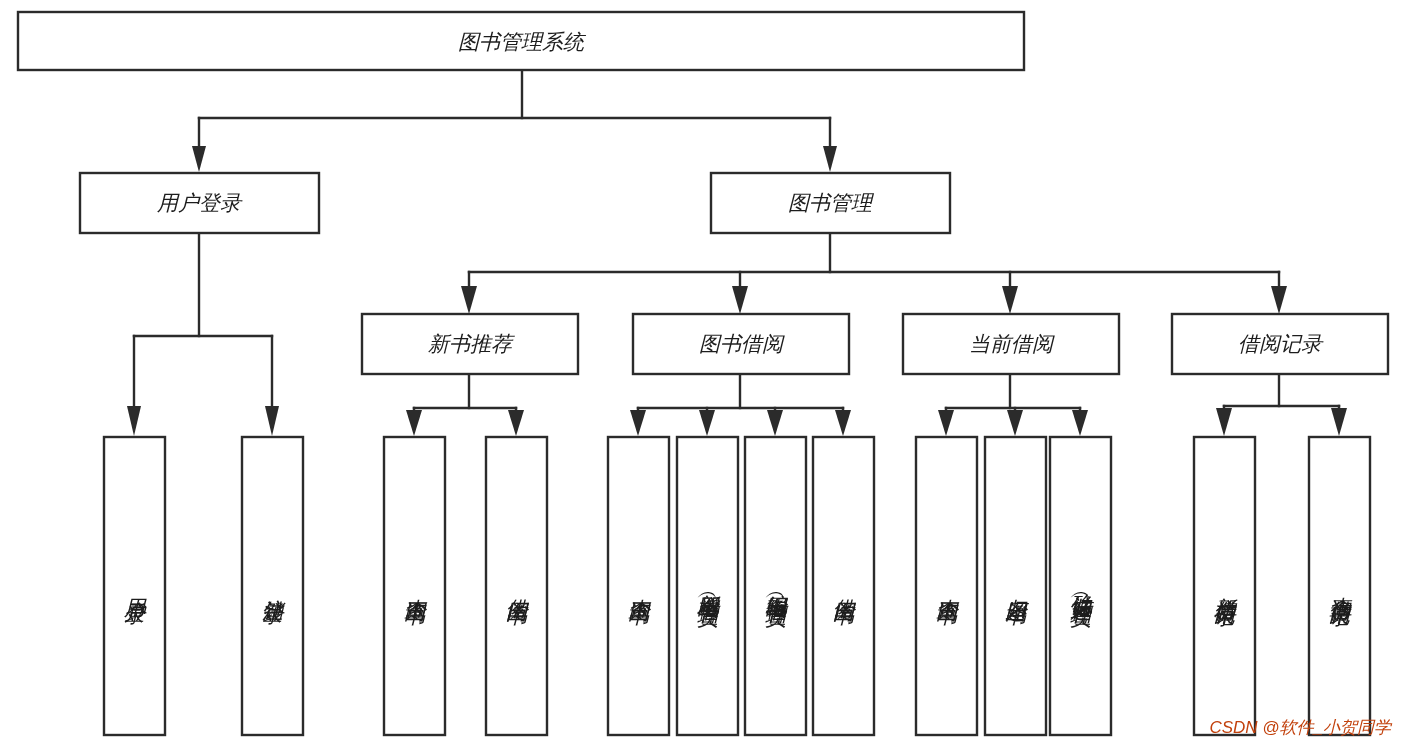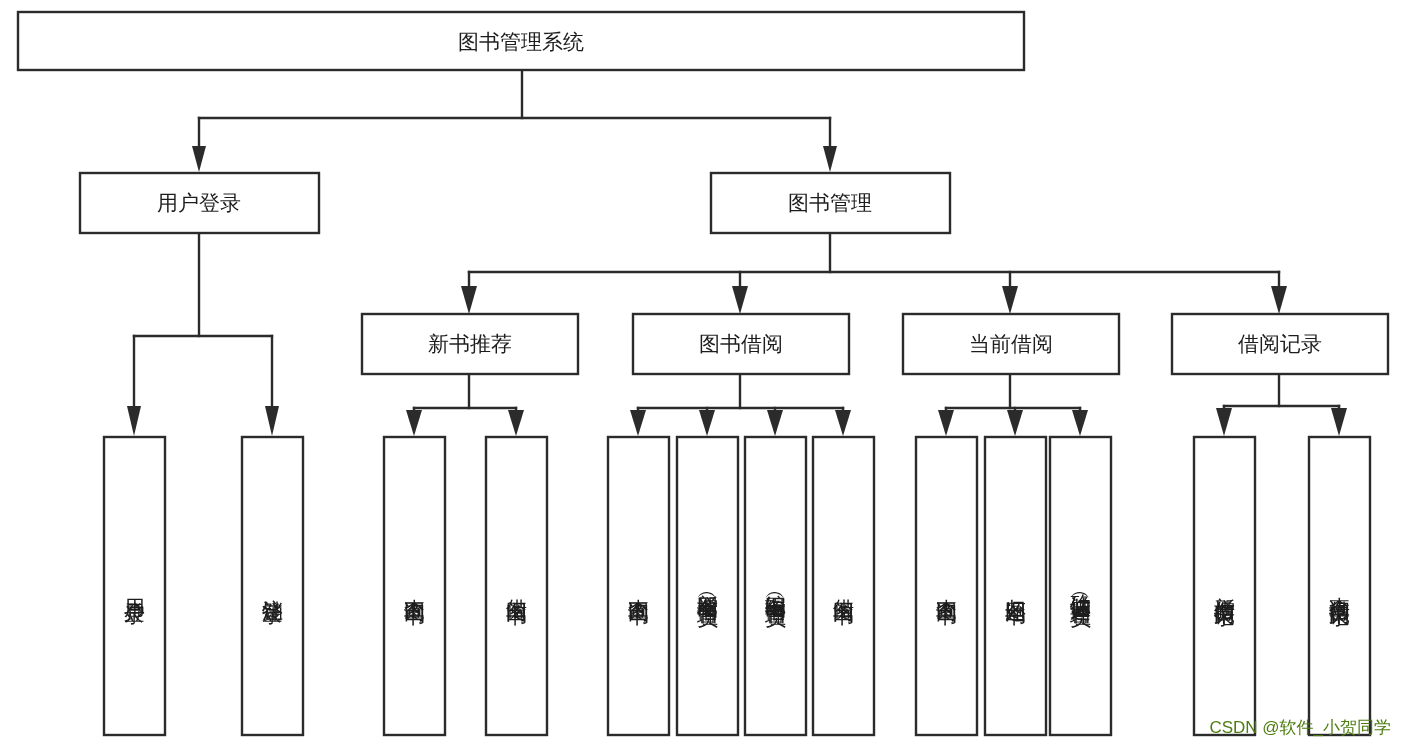--- a/index.html
+++ b/index.html
@@ -64,21 +64,21 @@
     font-family: "Liberation Sans", "DejaVu Sans", sans-serif;
     font-size: 17px;
     color: #b9b9b9;
     white-space: nowrap;
     user-select: none;
   }
 </style>
 </head>
 <body>
 
-<div id="diagram-root" style="background: rgb(255, 255, 255);">
+<div id="diagram-root" style="background: rgb(255, 255, 255); font-style: italic;">
 
   <svg id="diagram-svg" viewBox="0 0 1405 747" xmlns="http://www.w3.org/2000/svg">
 
     <g>
 
       <path class="connector" d="M 522,70 L 522,118" stroke="#2b2b2b"></path>
 
       <path class="connector" d="M 199,118 L 830,118" stroke="#2b2b2b"></path>
 
       <path class="connector" d="M 199,118 L 199,148" stroke="#2b2b2b"></path>
@@ -238,15 +238,15 @@
       <rect class="node-box" x="1194" y="437" width="61" height="298" fill="#ffffff" stroke="#2b2b2b"></rect>
       <text class="node-label-vertical" x="1225" y="586" fill="#1d1d1d">新增借阅记录</text>
     </g>
     <g>
       <rect class="node-box" x="1309" y="437" width="61" height="298" fill="#ffffff" stroke="#2b2b2b"></rect>
       <text class="node-label-vertical" x="1340" y="586" fill="#1d1d1d">查询借阅记录</text>
     </g>
 
   </svg>
 
-  <div class="watermark-text" style="color: #4d7c0f;">CSDN @软件_小贺同学</div>
+  <div class="watermark-text" style="color: #c2410c;">CSDN @软件_小贺同学</div>
 
 </div>
 
 </body></html>

